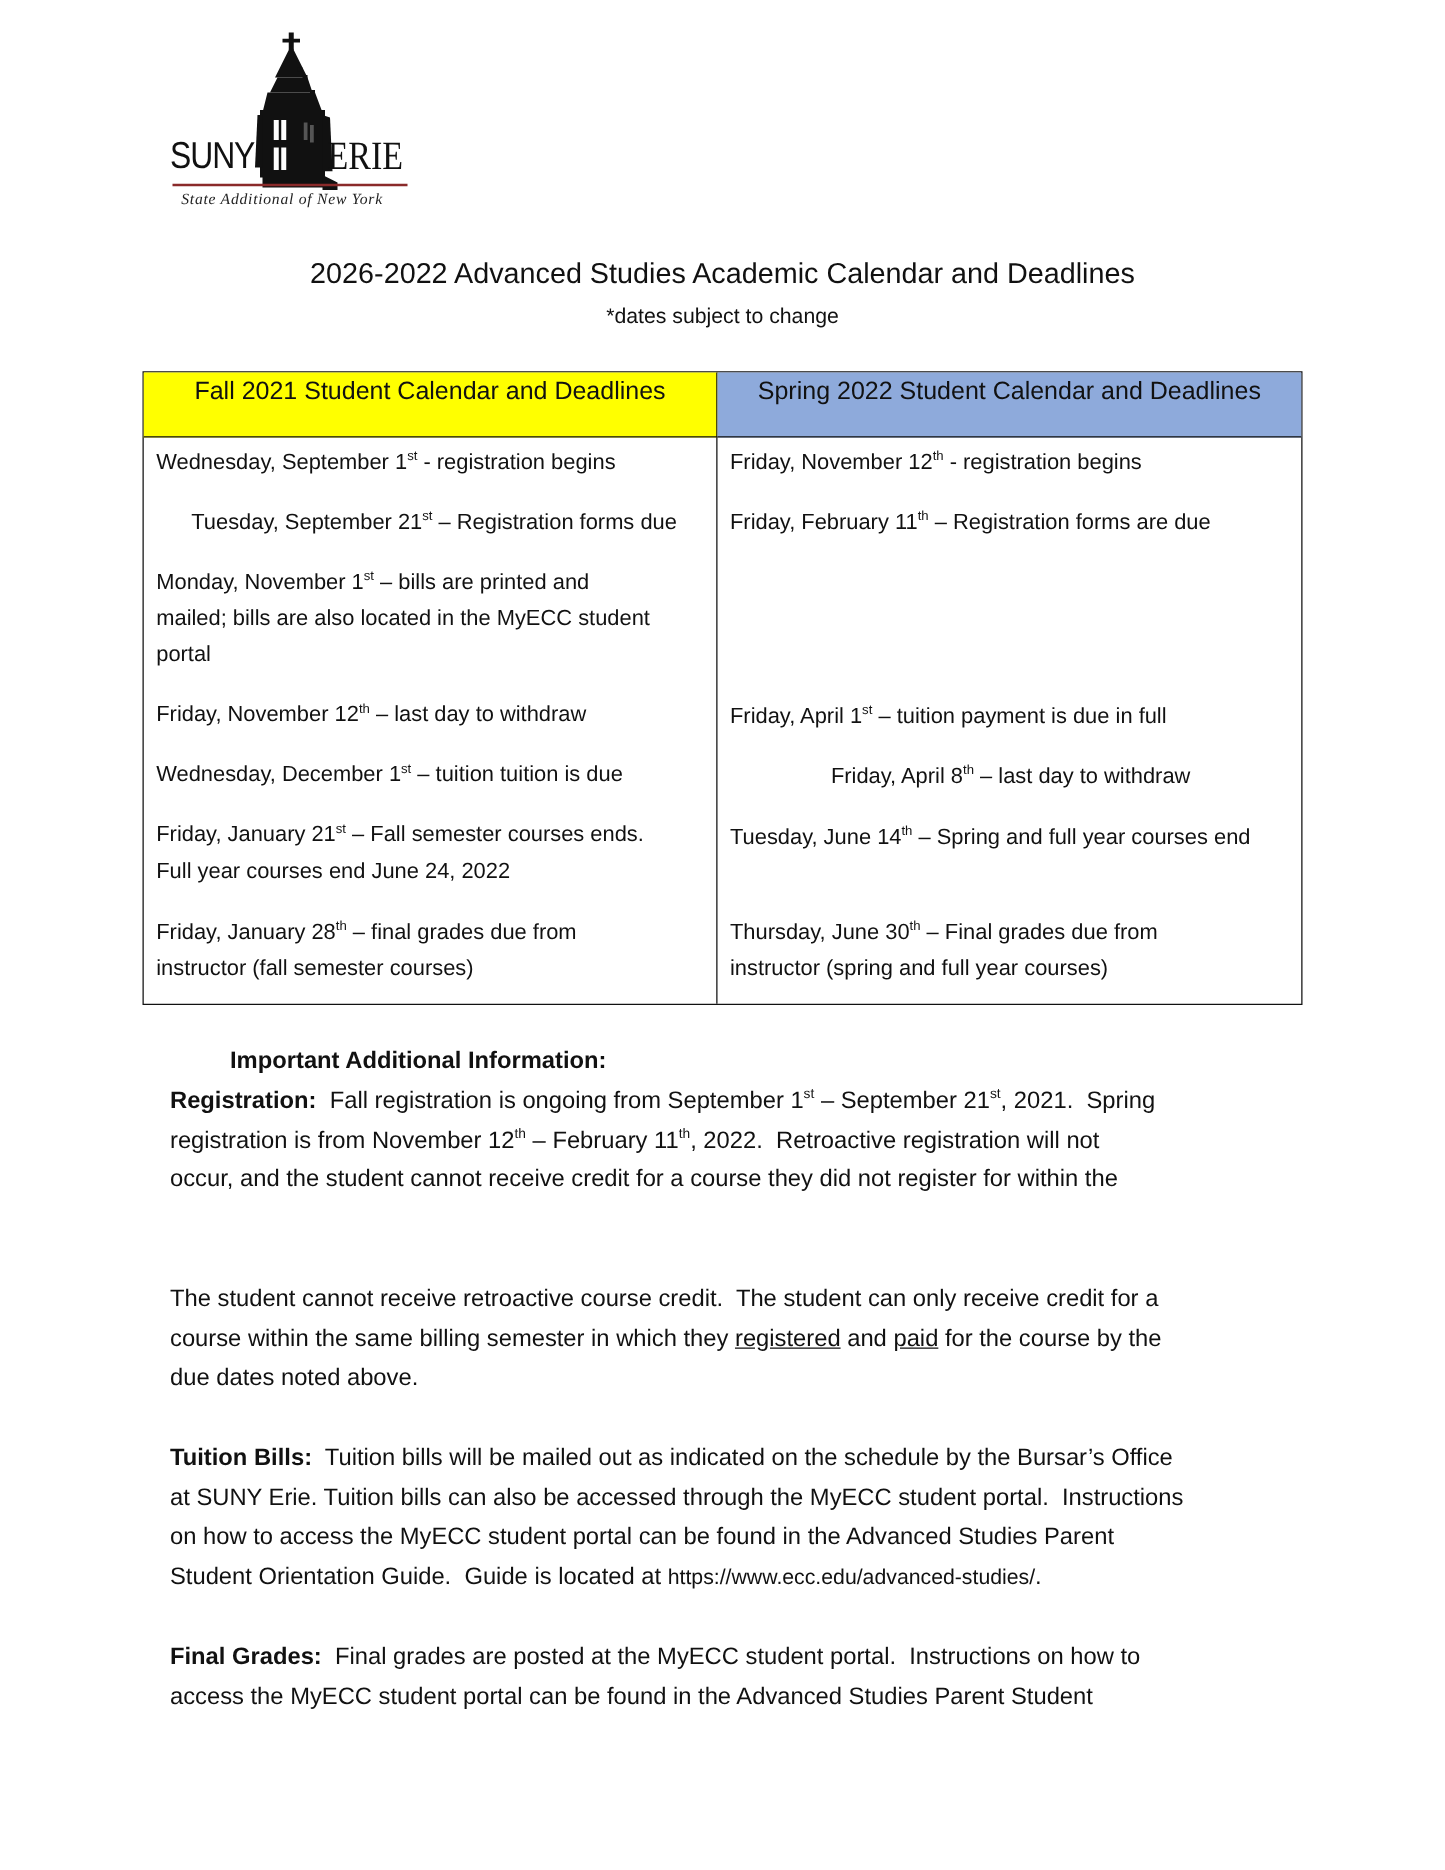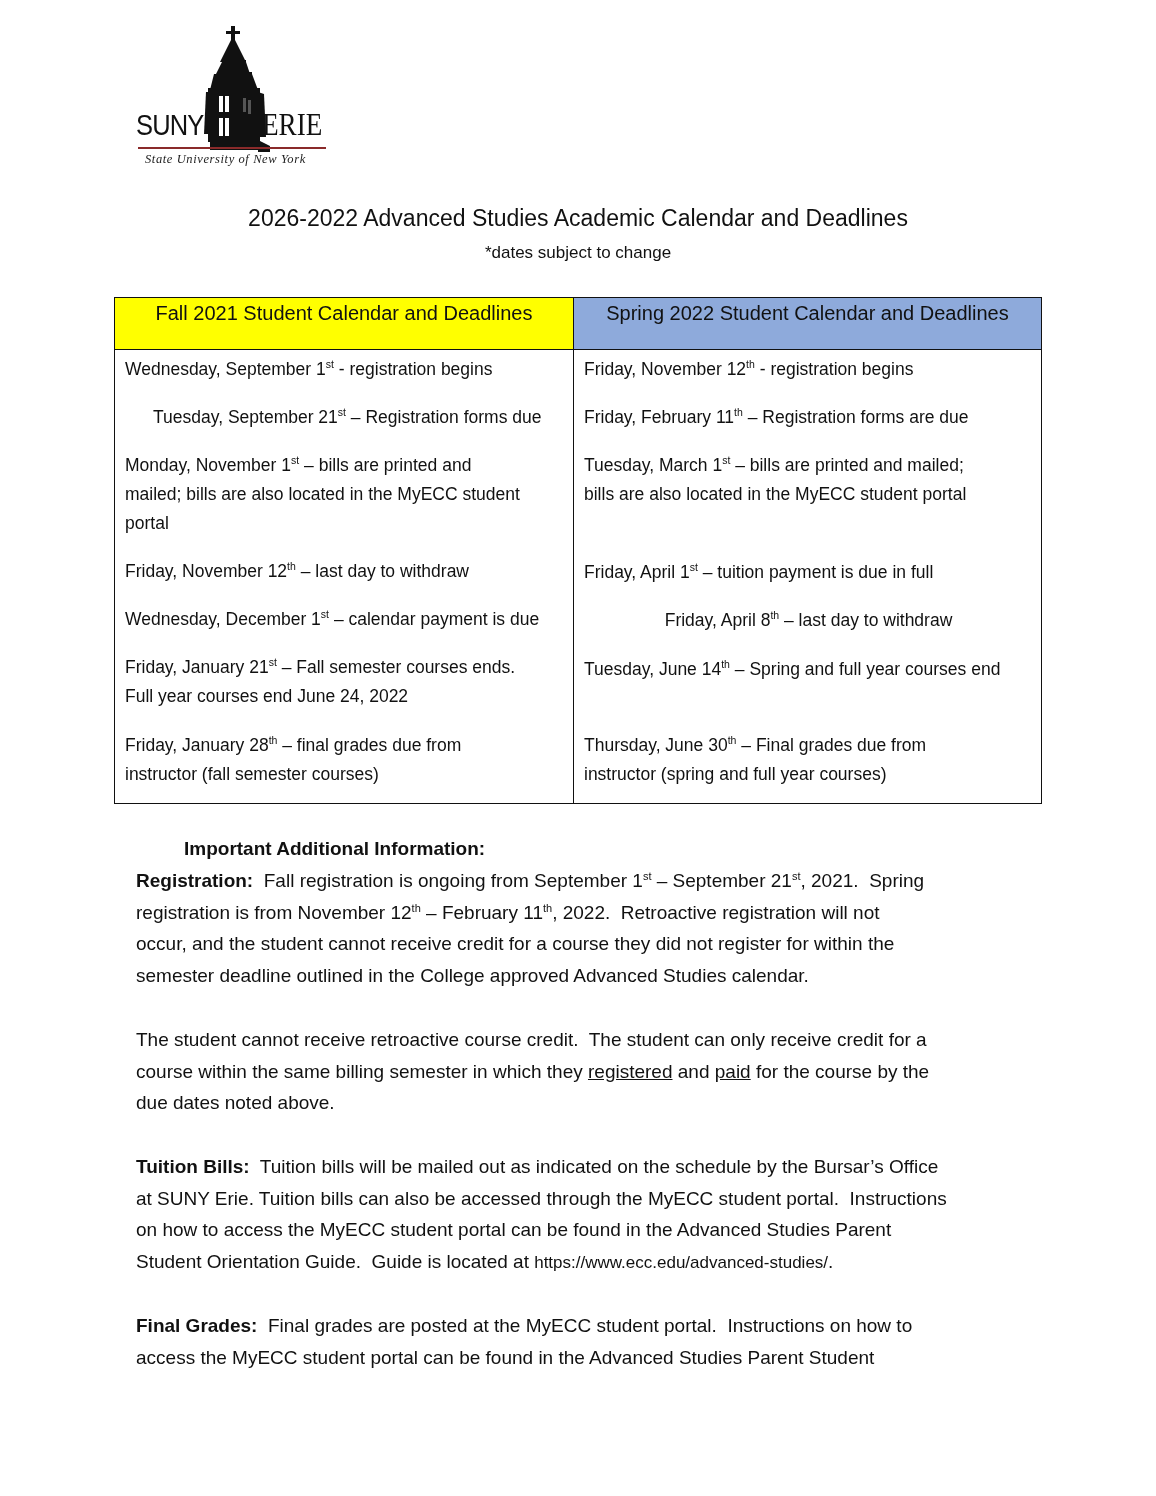--- a/index.html
+++ b/index.html
@@ -95,21 +95,21 @@
     <rect x="118" y="78" width="3" height="14" fill="#555"></rect>
 
     <rect x="108" y="32" width="4" height="3" fill="#111"></rect>
     <rect x="112" y="38" width="4" height="3" fill="#111"></rect>
     <rect x="118" y="50" width="4" height="3" fill="#111"></rect>
   </svg>
 </div>
 <div class="logo-suny">SUNY</div>
 <div class="logo-erie">ERIE</div>
 <div class="logo-rule"></div>
-<div class="logo-tagline">State University of New York</div>
+<div class="logo-tagline">State Additional of New York</div>
 
 <div class="title">2026-2022 Advanced Studies Academic Calendar and Deadlines</div>
 <div class="subtitle">*dates subject to change</div>
 
 <div class="cal-table">
   <div class="col-head fall">Fall 2021 Student Calendar and Deadlines</div>
   <div class="col-head spring">Spring 2022 Student Calendar and Deadlines</div>
   <div class="col-body fall">
       <div class="entry" style="top: 5px;">
         <div><span>Wednesday, September 1</span><sup>st</sup><span> - registration begins</span></div>
@@ -119,41 +119,37 @@
       </div>
       <div class="entry" style="top: 101px;">
         <div><span>Monday, November 1</span><sup>st</sup><span> – bills are printed and</span></div>
         <div>mailed; bills are also located in the MyECC student</div>
         <div>portal</div>
       </div>
       <div class="entry" style="top: 207px;">
         <div><span>Friday, November 12</span><sup>th</sup><span> – last day to withdraw</span></div>
       </div>
       <div class="entry" style="top: 255px;">
-        <div><span>Wednesday, December 1</span><sup>st</sup><span> – calendar payment is due</span></div>
+        <div><span>Wednesday, December 1</span><sup>st</sup><span> – tuition tuition is due</span></div>
       </div>
       <div class="entry" style="top: 303px;">
         <div><span>Friday, January 21</span><sup>st</sup><span> – Fall semester courses ends.</span></div>
         <div>Full year courses end June 24, 2022</div>
       </div>
       <div class="entry" style="top: 381px;">
         <div><span>Friday, January 28</span><sup>th</sup><span> – final grades due from</span></div>
         <div>instructor (fall semester courses)</div>
       </div>
     </div>
   <div class="col-body spring">
       <div class="entry" style="top: 5px;">
         <div><span>Friday, November 12</span><sup>th</sup><span> - registration begins</span></div>
       </div>
       <div class="entry" style="top: 53px;">
         <div><span>Friday, February 11</span><sup>th</sup><span> – Registration forms are due</span></div>
-      </div>
-      <div class="entry" style="top: 101px;">
-        <div><span>Tuesday, March 1</span><sup>st</sup><span> – bills are printed and mailed;</span></div>
-        <div>bills are also located in the MyECC student portal</div>
       </div>
       <div class="entry" style="top: 208px;">
         <div><span>Friday, April 1</span><sup>st</sup><span> – tuition payment is due in full</span></div>
       </div>
       <div class="entry" style="top: 256px; text-align: center;">
         <div><span>Friday, April 8</span><sup>th</sup><span> – last day to withdraw</span></div>
       </div>
       <div class="entry" style="top: 305px;">
         <div><span>Tuesday, June 14</span><sup>th</sup><span> – Spring and full year courses end</span></div>
       </div>
@@ -165,21 +161,20 @@
 </div>
 
 <div class="info" style="top:833px;margin-left:48px;">
   <b>Important Additional Information:</b>
 </div>
 
 <div class="info" style="top:865px;">
   <div><b>Registration:</b><span style="white-space:pre">  Fall registration is ongoing from September 1</span><sup>st</sup><span> – September 21</span><sup>st</sup><span style="white-space:pre">, 2021.  Spring</span></div>
   <div><span>registration is from November 12</span><sup>th</sup><span> – February 11</span><sup>th</sup><span style="white-space:pre">, 2022.  Retroactive registration will not</span></div>
   <div>occur, and the student cannot receive credit for a course they did not register for within the</div>
-  <div>semester deadline outlined in the College approved Advanced Studies calendar.</div>
 </div>
 
 <div class="info" style="top:1024px;">
   <div style="white-space:pre">The student cannot receive retroactive course credit.  The student can only receive credit for a</div>
   <div><span style="white-space:pre">course within the same billing semester in which they </span><span class="u">registered</span><span style="white-space:pre"> and </span><span class="u">paid</span><span style="white-space:pre"> for the course by the</span></div>
   <div>due dates noted above.</div>
 </div>
 
 <div class="info" style="top:1151px;">
   <div><b>Tuition Bills:</b><span style="white-space:pre">  Tuition bills will be mailed out as indicated on the schedule by the Bursar’s Office</span></div>

